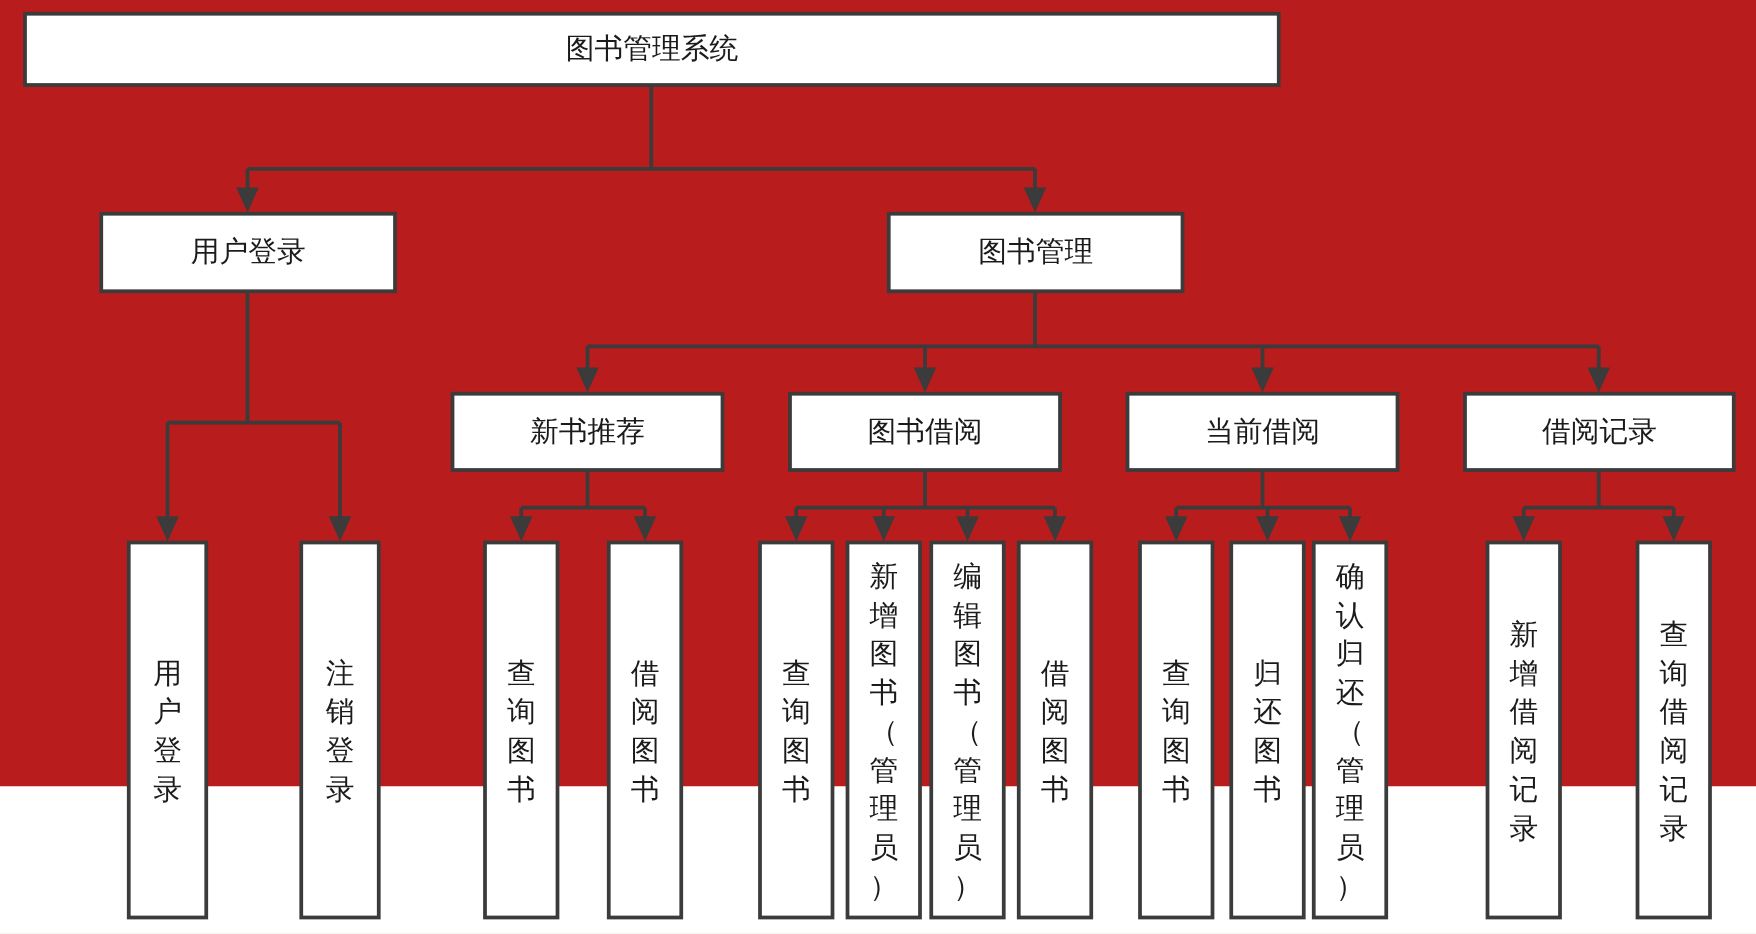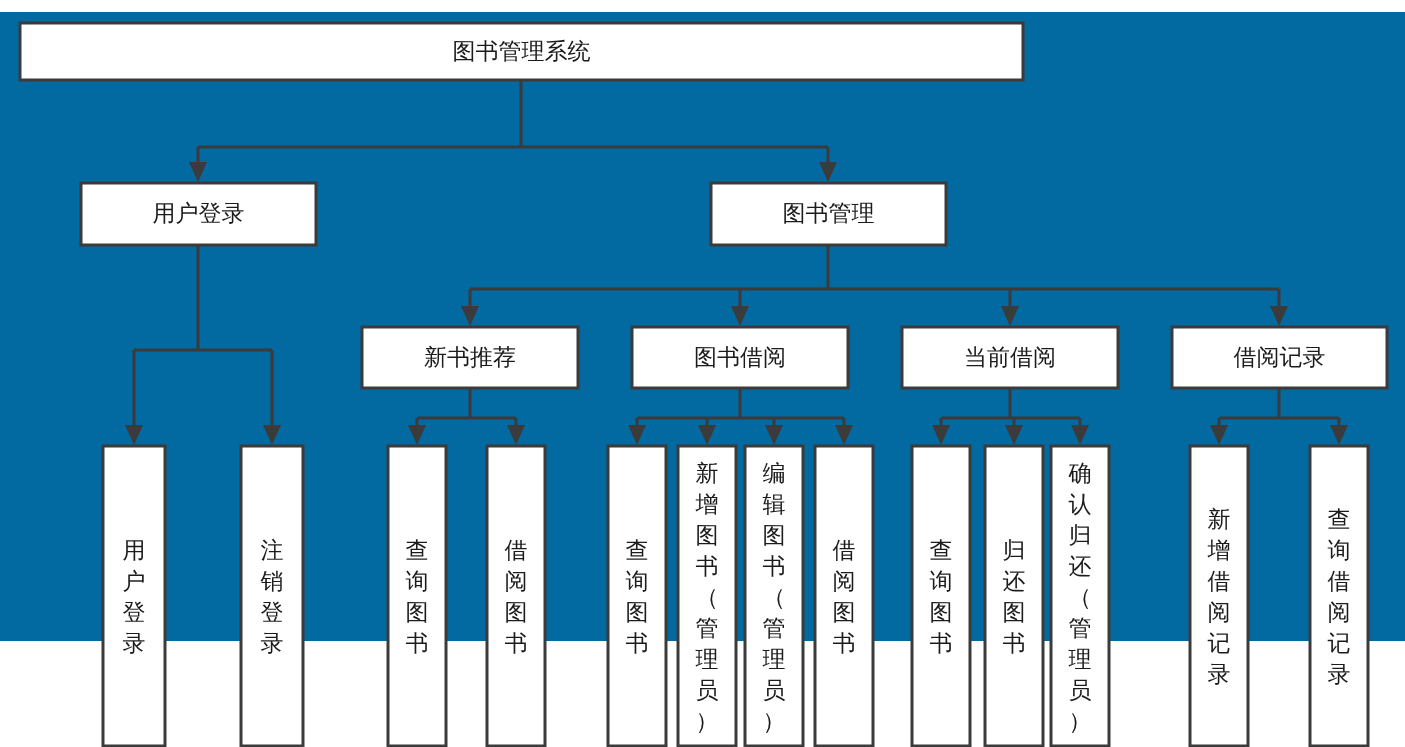--- a/index.html
+++ b/index.html
@@ -11,22 +11,21 @@
   body {
     font-family: "Liberation Sans", "DejaVu Sans", sans-serif;
     width: 1405px;
     height: 747px;
     overflow: hidden;
   }
   #diagram-root {
     position: relative;
     width: 1405px;
     height: 629px;
-    background: #0369a1;
-    margin-top: 12px;
+    background: #b91c1c;
   }
   #tree-svg {
     position: absolute;
     left: 0;
     top: 0;
     width: 1405px;
     height: 747px;
   }
   .node-box {
     fill: #ffffff;

